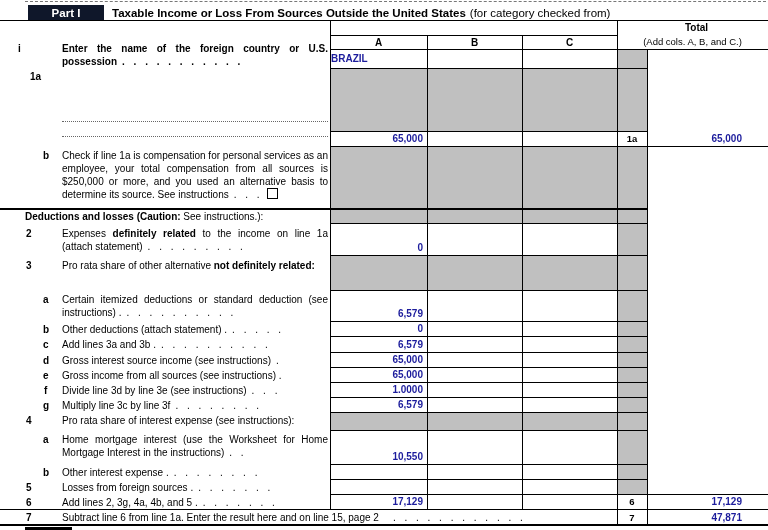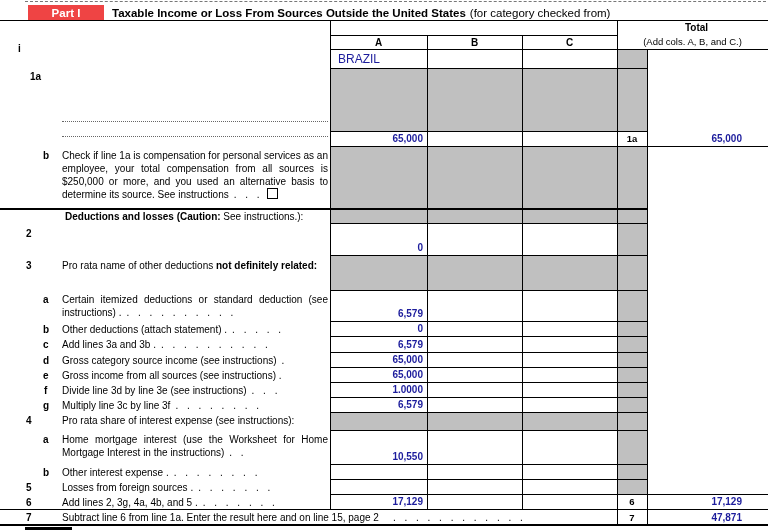--- a/index.html
+++ b/index.html
@@ -15,21 +15,21 @@
        font-weight:bold;color:#1c1c9c;font-size:10px;line-height:11px;
        padding:0 4px 2px 0;box-sizing:border-box;}
   .tval{padding-right:26px;}
   .lblcell{position:absolute;display:flex;align-items:center;justify-content:center;
        font-weight:bold;font-size:9.5px;background:#fff;box-sizing:border-box;}
   .dots{word-spacing:6px;padding-left:5px;white-space:nowrap;}
   .cb{display:inline-block;width:9px;height:9px;border:1.2px solid #000;
       vertical-align:-1px;margin-left:7px;background:#fff;}
   .dotline{position:absolute;border-bottom:1.3px dotted #666;}
   .dotfill{display:inline-block;width:186px;border-bottom:1.3px dotted #666;height:9px;}
-  .chip{position:absolute;background:#ef4444;color:#fff;font-weight:bold;font-size:11.5px;
+  .chip{position:absolute;background:#0f172a;color:#fff;font-weight:bold;font-size:11.5px;
         display:flex;align-items:center;justify-content:center;}
   .hdr{position:absolute;display:flex;align-items:center;justify-content:center;
        font-weight:bold;font-size:10px;}
   b{font-weight:bold;}
 </style>
 </head>
 <body>
 
 <div id="page">
 
@@ -52,22 +52,25 @@
   <div class="gray" style="left:617px;top:49px;width:30px;height:82px;"></div>
   <div class="gray" style="left:617px;top:146px;width:30px;height:348px;"></div>
 
   <div class="hdr" style="left:330px;top:35px;width:97px;height:14px;">A</div>
   <div class="hdr" style="left:427px;top:35px;width:95px;height:14px;">B</div>
   <div class="hdr" style="left:522px;top:35px;width:95px;height:14px;">C</div>
   <div class="hdr" style="left:617px;top:21px;width:159px;height:13px;">Total</div>
   <div class="hdr" style="left:617px;top:34px;width:151px;height:14px;font-weight:normal;font-size:9.5px;">(Add cols. A, B, and C.)</div>
 
   <div class="num" style="left:18px;top:42px;">i</div>
+  <div class="txt" style="left:62px;top:42px;width:266px;font-weight:bold;">
+    <span>Enter the name of the foreign country or U.S. possession</span><span class="dots">. . . . . . . . . . .</span>
+  </div>
   <div class="abs" style="left:330px;top:49px;width:97px;height:19px;display:flex;align-items:center;">
-    <span style="font-weight:normal;color:#1c1c9c;font-size:12px;padding-left:8px;">BRAZIL</span>
+    <span style="font-weight:bold;color:#1c1c9c;font-size:10px;padding-left:1px;">BRAZIL</span>
   </div>
   <div class="abs" style="left:427px;top:49px;width:95px;height:19px;"></div>
   <div class="abs" style="left:522px;top:49px;width:95px;height:19px;"></div>
 
   <div class="num" style="left:30px;top:70px;">1a</div>
   <div class="dotline" style="left:62px;top:121px;width:266px;"></div>
   <div class="dotline" style="left:62px;top:136px;width:266px;"></div>
   <div class="val" style="left:330px;top:131px;width:97px;height:15px;">
     <span>65,000</span>
     </div>
@@ -76,34 +79,37 @@
   <div class="lblcell" style="left:617px;top:131px;width:30px;height:15px;">1a</div>
   <div class="val tval" style="left:647px;top:49px;width:121px;height:97px;">
     <span>65,000</span>
     </div>
 
   <div class="num" style="left:43px;top:149px;">b</div>
   <div class="txt" style="left:62px;top:149px;width:266px;">
     <span>Check if line 1a is compensation for personal services as an employee, your total compensation from all sources is $250,000 or more, and you used an alternative basis to determine its source. See instructions</span><span class="dots">. . .</span><span class="cb"></span>
   </div>
 
-  <div class="txt" style="left:25px;top:210px;width:320px;text-align:left;margin-left:40px;">
+  <div class="txt" style="left:25px;top:210px;width:320px;text-align:left;">
     <b>Deductions and losses (Caution:</b><span> See instructions.):</span>
   </div>
 
   <div class="num" style="left:26px;top:227px;">2</div>
+  <div class="txt" style="left:62px;top:227px;width:266px;">
+    <span>Expenses </span><b>definitely related</b><span> to the income on line 1a (attach statement)</span><span class="dots">. . . . . . . . .</span>
+  </div>
   <div class="val" style="left:330px;top:223px;width:97px;height:32px;">
     <span>0</span>
     </div>
   <div class="abs" style="left:427px;top:223px;width:95px;height:32px;"></div>
   <div class="abs" style="left:522px;top:223px;width:95px;height:32px;"></div>
 
   <div class="num" style="left:26px;top:259px;">3</div>
   <div class="txt" style="left:62px;top:259px;width:266px;">
-    <span>Pro rata name of other deductions </span><b>not definitely related:</b>
+    <span>Pro rata share of other alternative </span><b>not definitely related:</b>
   </div>
 
   <div class="num" style="left:43px;top:293px;">a</div>
   <div class="txt" style="left:62px;top:293px;width:266px;">
     <span>Certain itemized deductions or standard deduction (see instructions) .</span><span class="dots">. . . . . . . . . .</span>
   </div>
   <div class="val" style="left:330px;top:290px;width:97px;height:31px;">
     <span>6,579</span>
     </div>
   <div class="abs" style="left:427px;top:290px;width:95px;height:31px;"></div>
@@ -124,21 +130,21 @@
     <span>Add lines 3a and 3b .</span><span class="dots">. . . . . . . . . .</span>
   </div>
   <div class="val" style="left:330px;top:336px;width:97px;height:16px;">
     <span>6,579</span>
     </div>
   <div class="abs" style="left:427px;top:336px;width:95px;height:16px;"></div>
   <div class="abs" style="left:522px;top:336px;width:95px;height:16px;"></div>
 
   <div class="num" style="left:43px;top:354px;">d</div>
   <div class="txt" style="left:62px;top:354px;width:266px;">
-    <span>Gross category source income (see instructions)</span><span class="dots">.</span>
+    <span>Gross interest source income (see instructions)</span><span class="dots">.</span>
   </div>
   <div class="val" style="left:330px;top:352px;width:97px;height:15px;">
     <span>65,000</span>
     </div>
   <div class="abs" style="left:427px;top:352px;width:95px;height:15px;"></div>
   <div class="abs" style="left:522px;top:352px;width:95px;height:15px;"></div>
 
   <div class="num" style="left:43px;top:369px;">e</div>
   <div class="txt" style="left:62px;top:369px;width:266px;">
     <span>Gross income from all sources (see instructions) .</span>

